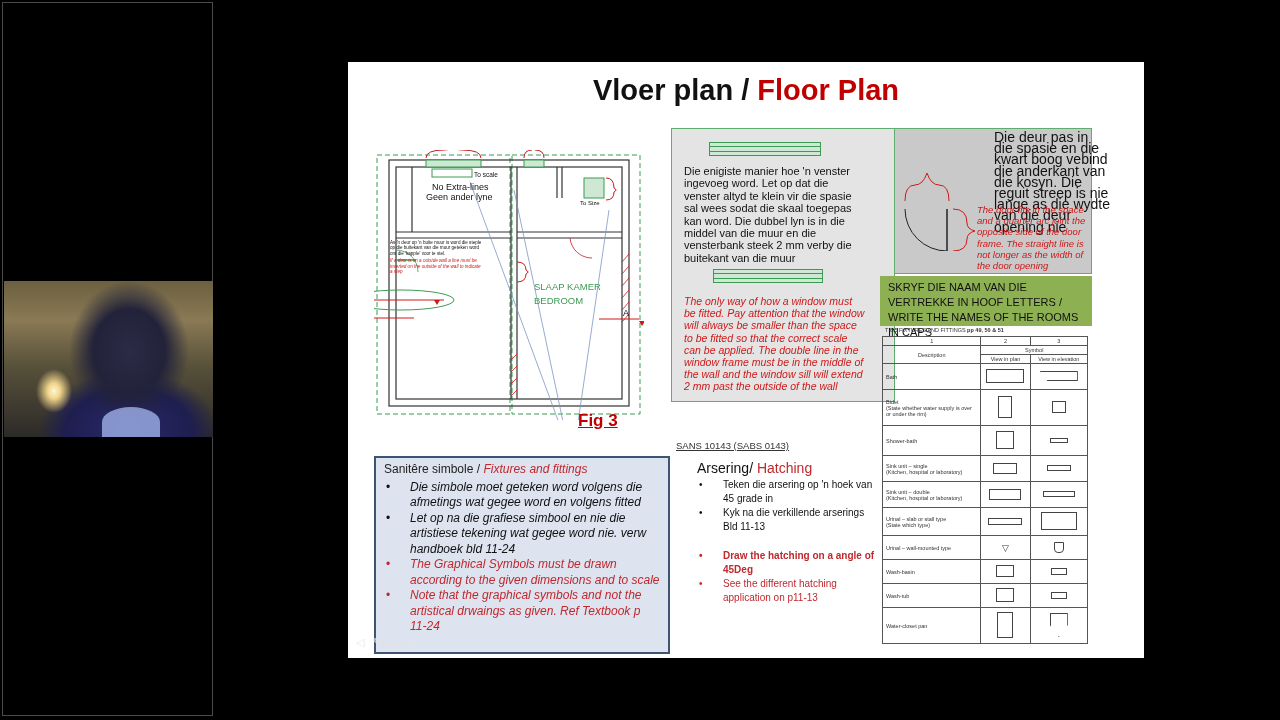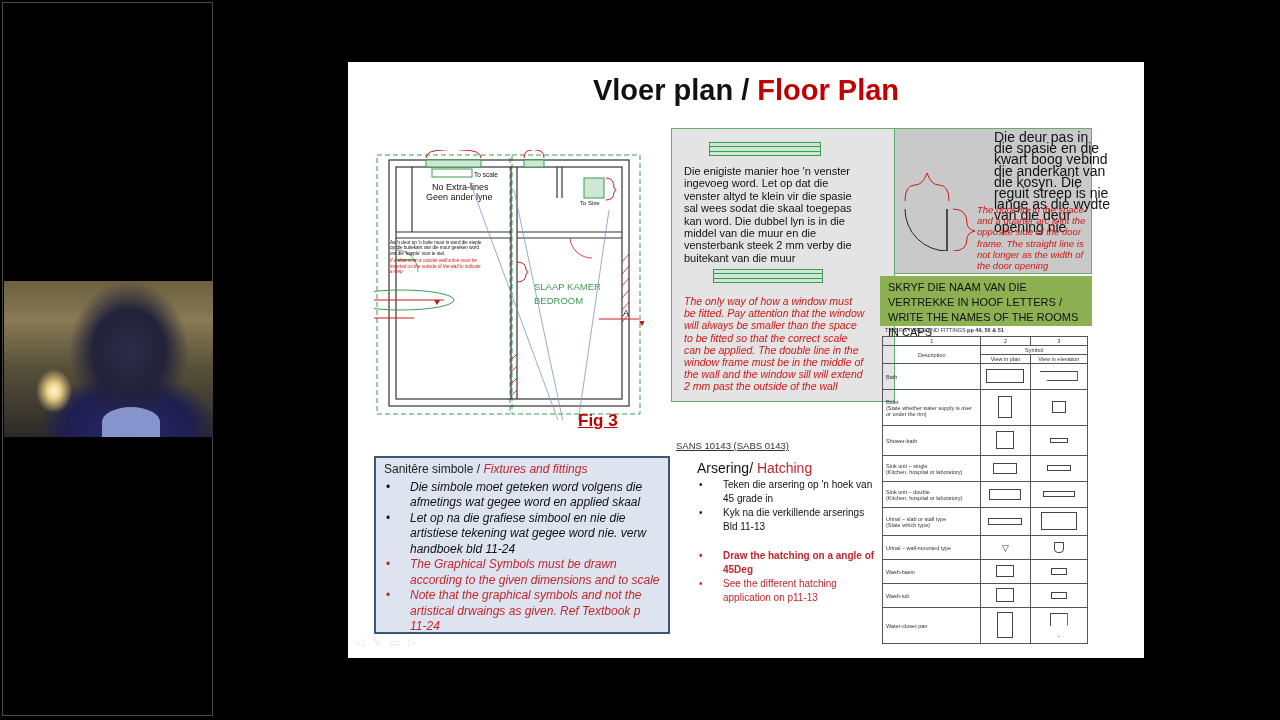--- a/index.html
+++ b/index.html
@@ -36,21 +36,21 @@
 
   .green-banner { position:absolute; left:532px; top:214px; width:212px; height:50px; background:#8db052; color:#111; font-size:11px; line-height:15px; padding:4px 8px; box-sizing:border-box; }
 
   .fix-caption { position:absolute; left:537px; top:265px; font-size:5.5px; color:#333; white-space:nowrap; }
   .fix-caption b { font-weight:bold; }
   table.fix { position:absolute; left:534px; top:274px; width:206px; border-collapse:collapse; font-size:5.5px; color:#333; }
   table.fix td, table.fix th { border:1px solid #555; padding:1px 3px; font-weight:normal; text-align:center; }
   table.fix td.desc { text-align:left; }
   .sym { display:inline-block; border:1px solid #444; background:#fff; }
 
-  .sanitary { position:absolute; left:26px; top:394px; width:296px; height:178px; background:#dde3ef; border:2px solid #3b5573; box-sizing:border-box; padding:4px 8px; font-size:12px; line-height:15.5px; }
+  .sanitary { position:absolute; left:26px; top:394px; width:296px; height:198px; background:#dde3ef; border:2px solid #3b5573; box-sizing:border-box; padding:4px 8px; font-size:12px; line-height:15.5px; }
   .sanitary .head { color:#222; }
   .sanitary .head .red { color:#c0282d; font-style:italic; }
   .sanitary ul { margin:2px 0 0 0; padding:0; list-style:none; }
   .sanitary li { position:relative; padding-left:26px; font-style:italic; }
   .sanitary li::before { content:"•"; position:absolute; left:2px; font-style:normal; }
   .sanitary li.af { color:#111; }
   .sanitary li.en { color:#c0282d; }
 
   .sans { position:absolute; left:328px; top:378px; font-size:9.5px; color:#333; text-decoration:underline; }
   .hatching { position:absolute; left:349px; top:398px; width:180px; }
@@ -243,21 +243,21 @@
       <td><span class="sym" style="width:16px;height:22px;clip-path:polygon(0 0,100% 0,100% 50%,50% 100%,0 50%)"></span></td>
     </tr>
   </tbody>
     </table>
 
   <div class="sanitary">
     <div class="head">
       <span>Sanitêre simbole / </span><span class="red">Fixtures and fittings</span>
     </div>
     <ul>
-      <li class="af">Die simbole moet geteken word volgens die afmetings wat gegee word en applied skaal</li>
+      <li class="af">Die simbole moet geteken word volgens die afmetings wat gegee word en volgens fitted</li>
       <li class="af">Let op na die grafiese simbool en nie die artistiese tekening wat gegee word nie. verw handboek bld 11-24</li>
       <li class="en">The Graphical Symbols  must be drawn according to the given dimensions and to scale</li>
       <li class="en">Note that the graphical symbols and not the artistical drwaings as given. Ref Textbook p 11-24</li>
     </ul>
   </div>
 
   <div class="sans">SANS 10143 (SABS 0143)</div>
 
   <div class="hatching">
     <div class="head">

